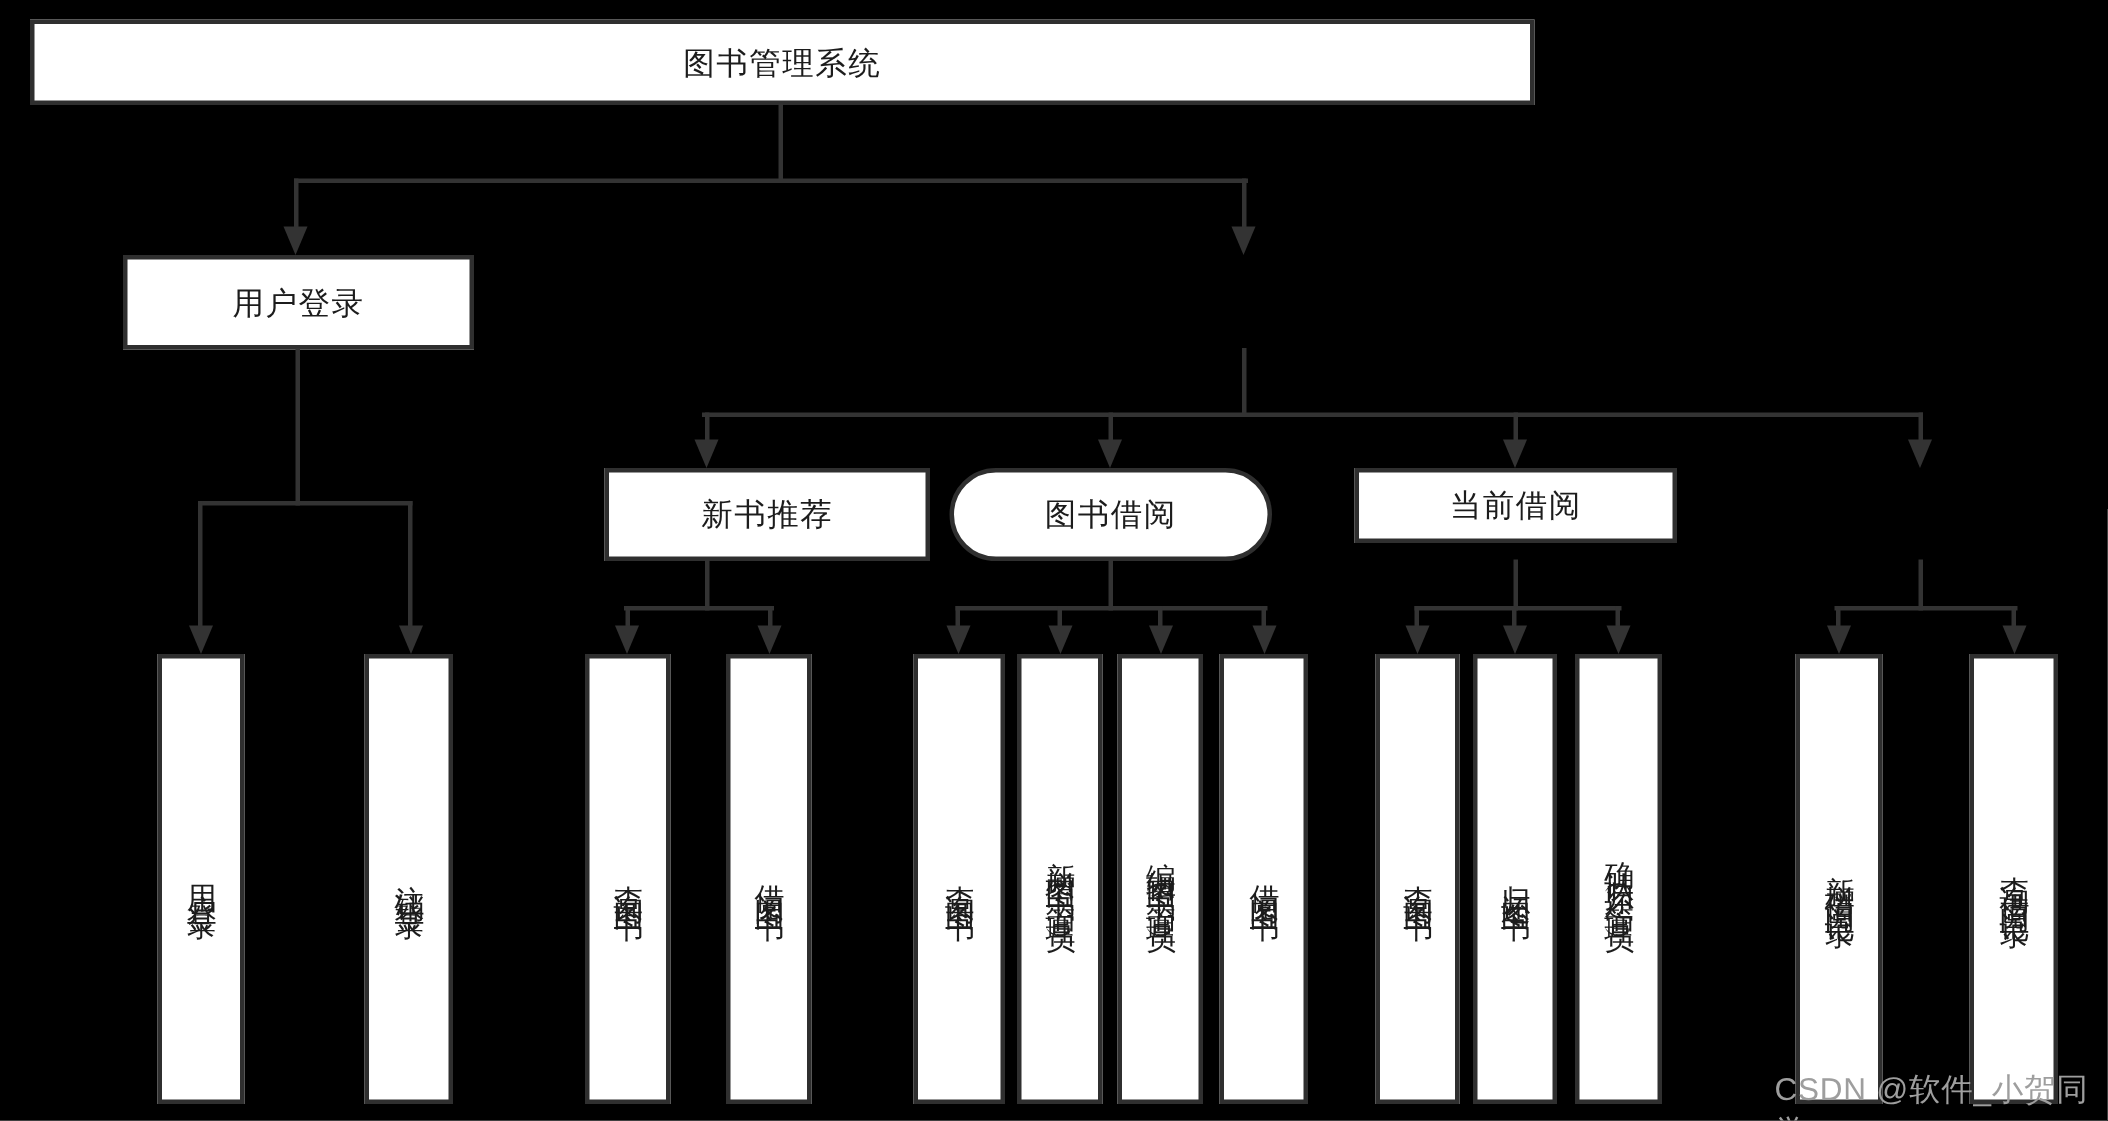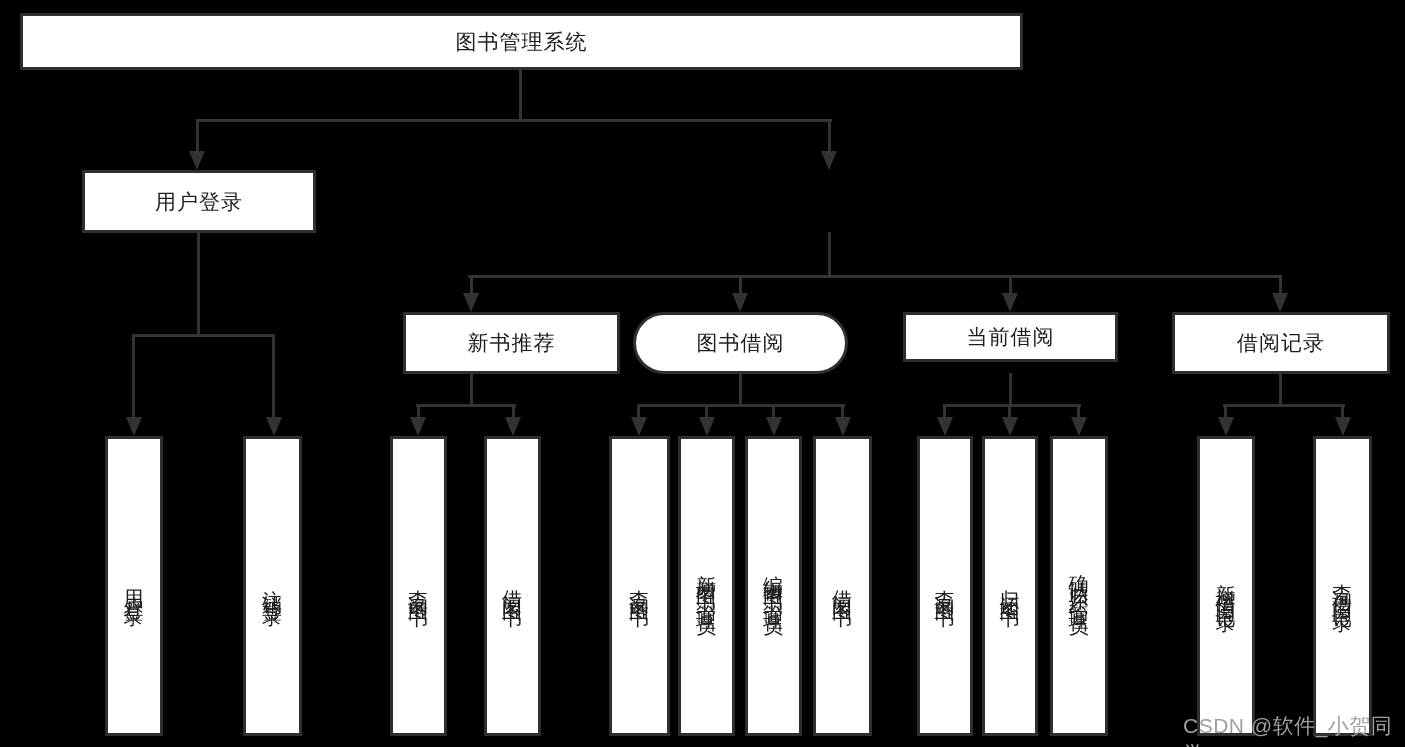--- a/index.html
+++ b/index.html
@@ -88,23 +88,20 @@
 
   <div class="node" style="left:363px;top:312px;width:217px;height:62px;margin-left:40px;">
     <span>新书推荐</span>
   </div>
   <div class="node" style="left:633px;top:312px;width:215px;height:62px;border-radius:31px;">
     <span>图书借阅</span>
   </div>
   <div class="node" style="left:903px;top:312px;width:215px;height:50px;">
     <span>当前借阅</span>
   </div>
-  <div class="node" style="left:1172px;top:312px;width:218px;height:62px;">
-    <span>借阅记录</span>
-  </div>
 
   <div class="vline" style="left:470px;top:373px;height:34px;"></div>
   <div class="vline" style="left:739px;top:373px;height:34px;"></div>
   <div class="vline" style="left:1009px;top:373px;height:34px;"></div>
   <div class="vline" style="left:1279px;top:373px;height:34px;"></div>
 
   <div class="hline" style="left:416px;top:404px;width:100px;"></div>
   <div class="hline" style="left:637px;top:404px;width:208px;"></div>
   <div class="hline" style="left:943px;top:404px;width:138px;"></div>
   <div class="hline" style="left:1223px;top:404px;width:122px;"></div>

